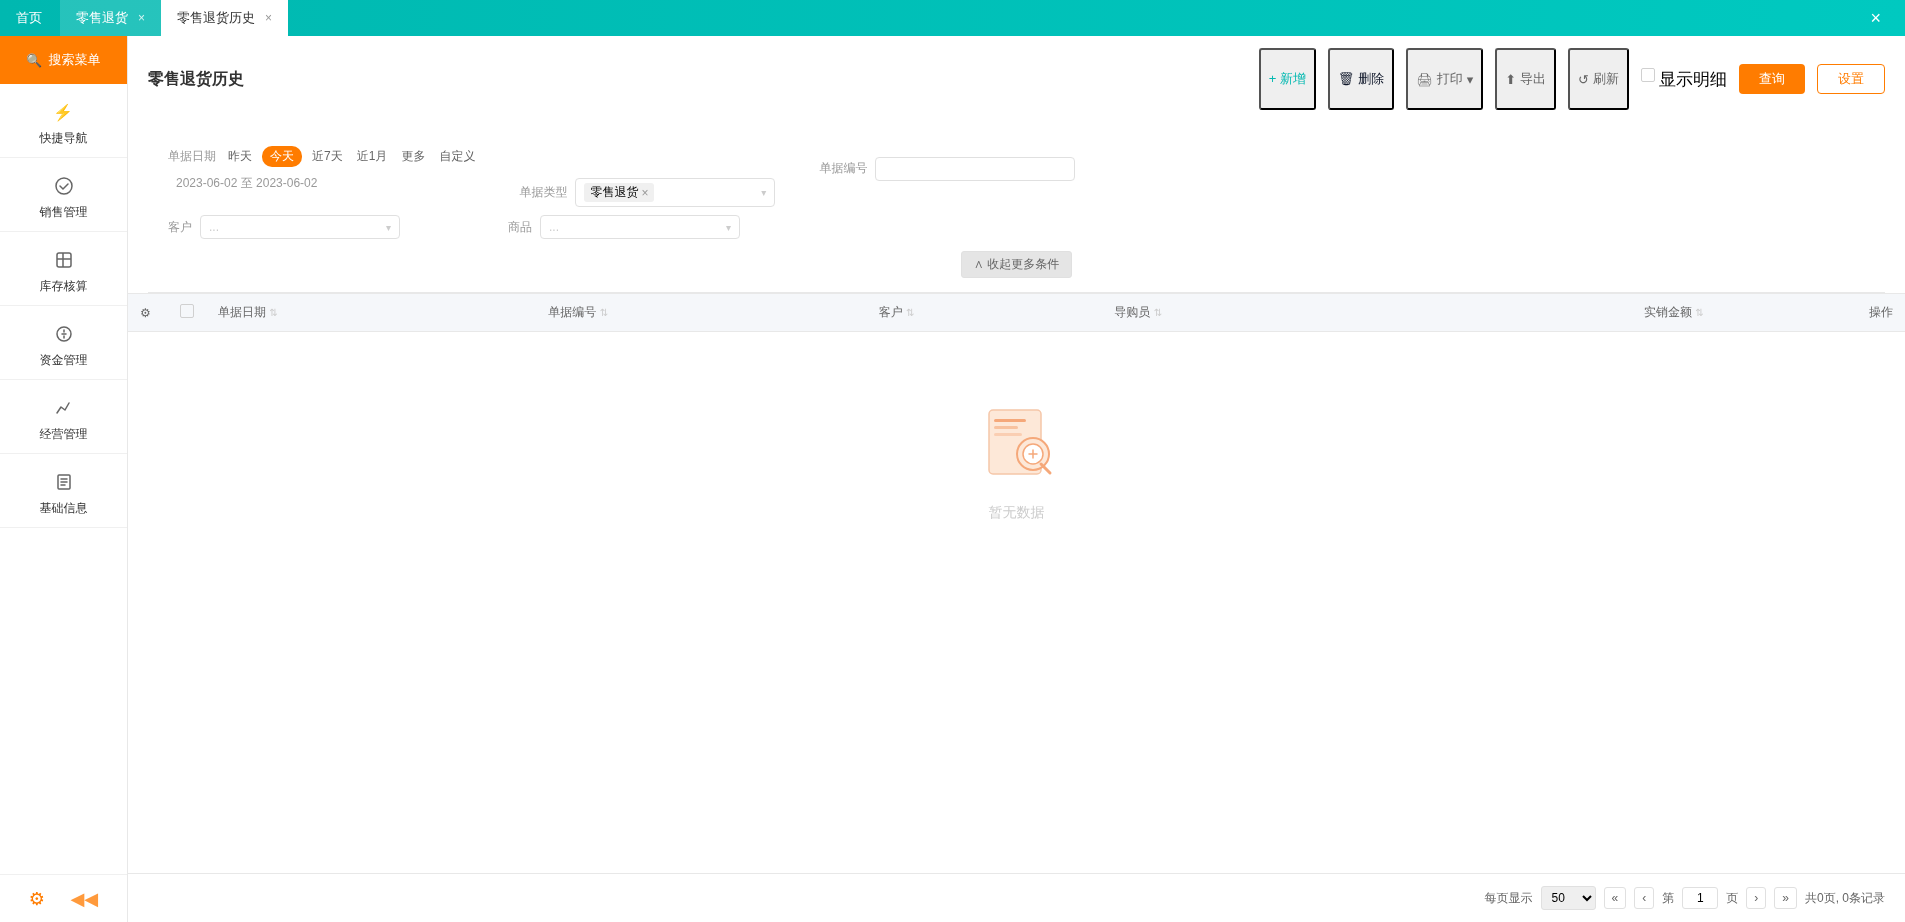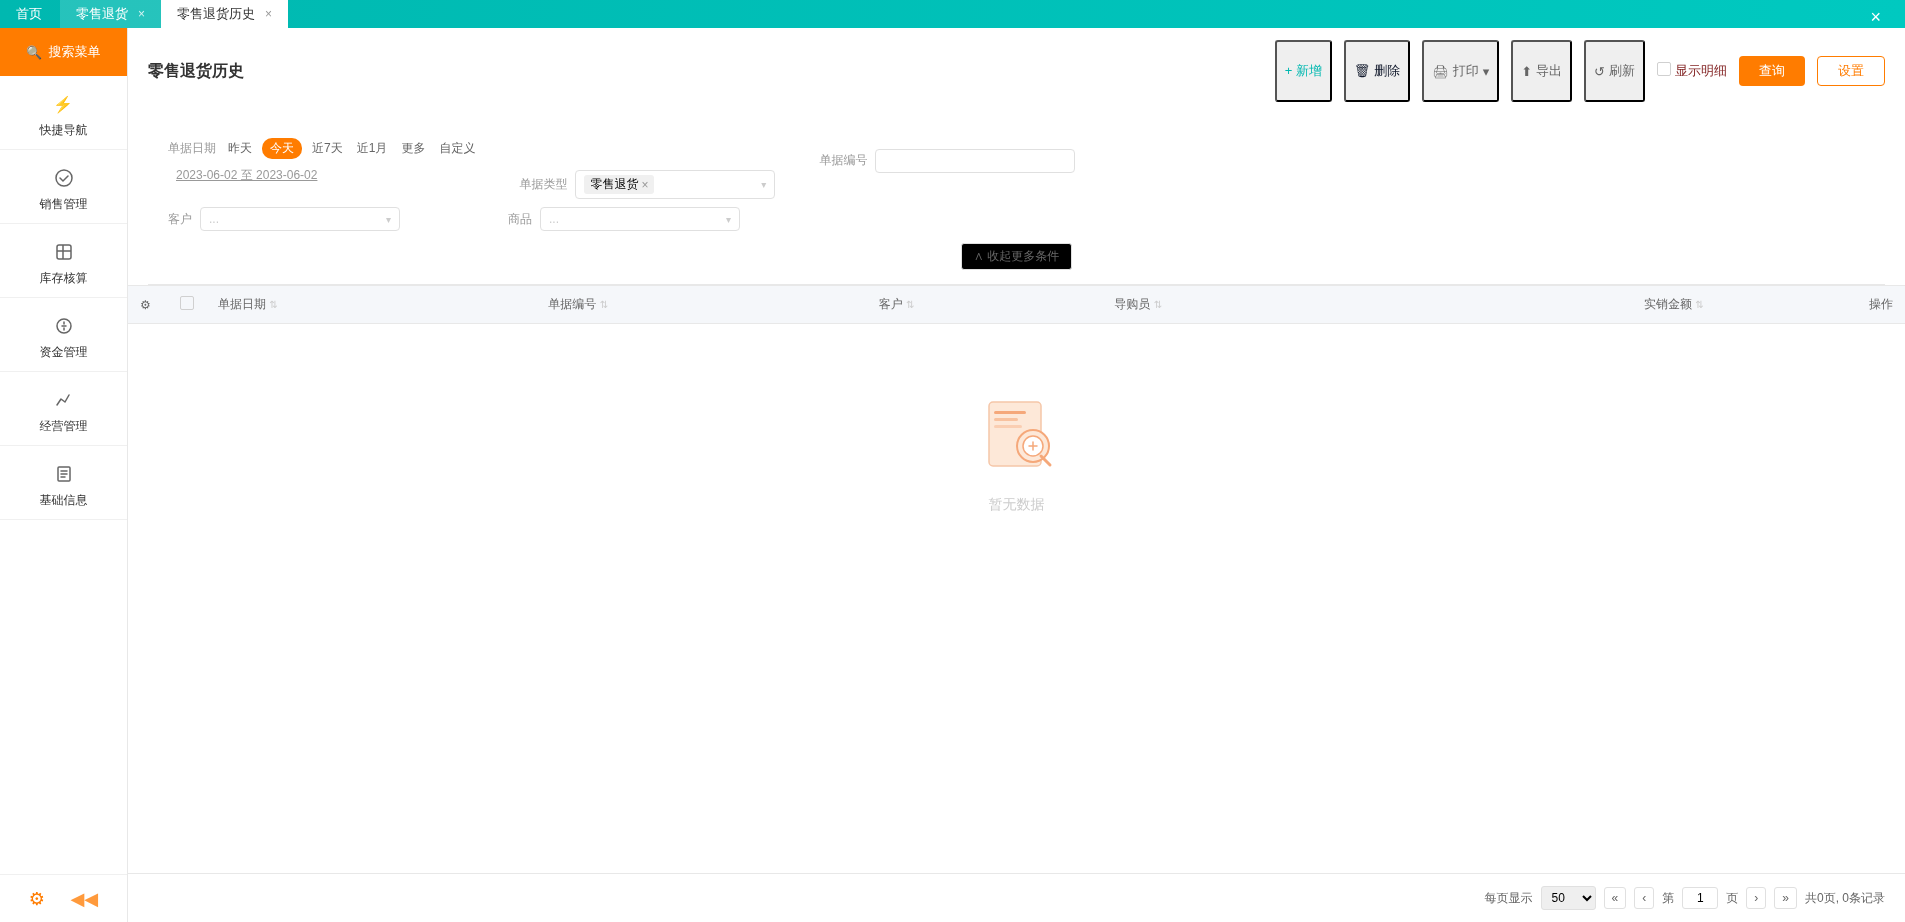--- a/index.html
+++ b/index.html
@@ -1,23 +1,23 @@
 <!DOCTYPE html>
 <html><head>
   <meta charset="utf-8">
   <style>
     * { box-sizing: border-box; margin: 0; padding: 0; font-family: 'Microsoft YaHei', '微软雅黑', Arial, sans-serif; }
     body { width: 1905px; height: 922px; overflow: hidden; display: flex; flex-direction: column; background: #f5f5f5; }
 
     
     .top-bar {
-      height: 28px;
+      height: 36px;
       background: linear-gradient(90deg, #00b8b0 0%, #00c9c0 100%);
       display: flex;
-      align-items: flex-end;
+      align-items: center;
       padding: 0 0 0 0;
       flex-shrink: 0;
     }
     .top-bar-tabs {
       display: flex;
       align-items: stretch;
       height: 100%;
       flex: 1;
     }
     .tab-item {
@@ -187,22 +187,22 @@
       border: 1px solid #ff7c00;
       border-radius: 4px;
       padding: 5px 20px;
       font-size: 13px;
       cursor: pointer;
     }
     .show-detail-checkbox {
       display: flex;
       align-items: flex-start;
       gap: 4px;
-      font-size: 13px;
-      color: #7f1d1d;
+      font-size: 17px;
+      color: #000000;
       cursor: pointer;
     }
 
     
     .filter-area {
       padding: 10px 20px;
       background: #fff;
       border-bottom: 1px solid #e8e8e8;
     }
     .filter-row {
@@ -227,21 +227,20 @@
     .date-opt.active {
       background: #ff7c00;
       color: #fff;
       border-radius: 10px;
       padding: 2px 8px;
     }
     .date-range {
       font-size: 12px;
       color: #999;
       margin-left: 8px;
-      text-decoration: underline;
     }
     .filter-select {
       display: flex;
       align-items: center;
       border: 1px solid #e0e0e0;
       border-radius: 4px;
       padding: 4px 8px;
       font-size: 12px;
       min-width: 180px;
       background: #fff;
@@ -272,21 +271,21 @@
       display: flex;
       align-items: center;
       justify-content: center;
       gap: 4px;
       font-size: 12px;
       color: #666;
       cursor: pointer;
       padding: 4px 12px;
       border: 1px solid #e0e0e0;
       border-radius: 3px;
-      background: #000000;
+      background: #e5e5e5;
       margin: 0 auto;
       width: fit-content;
     }
     .collapse-row {
       display: flex;
       justify-content: center;
       padding: 4px 0;
     }
 
     

